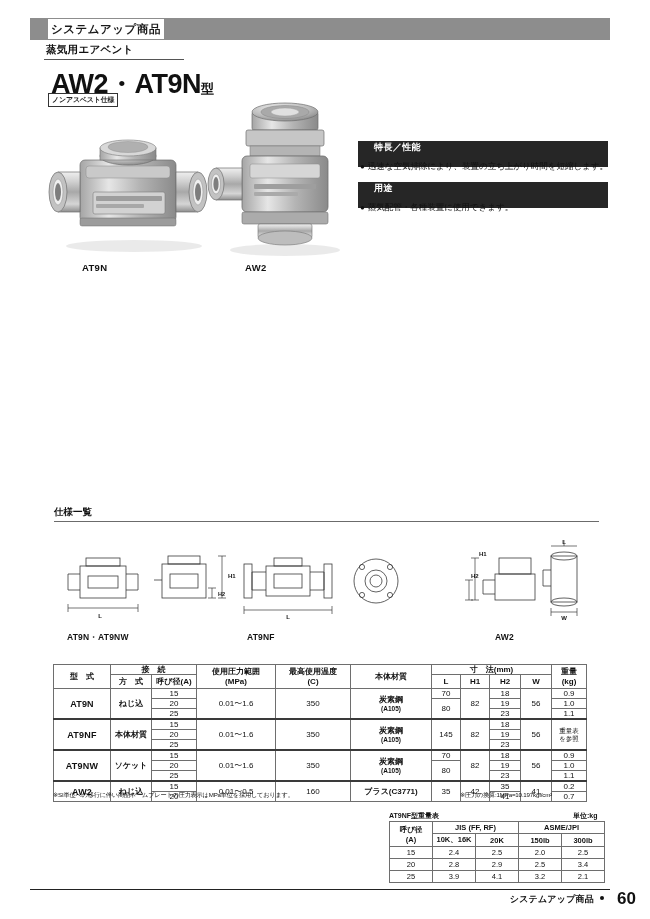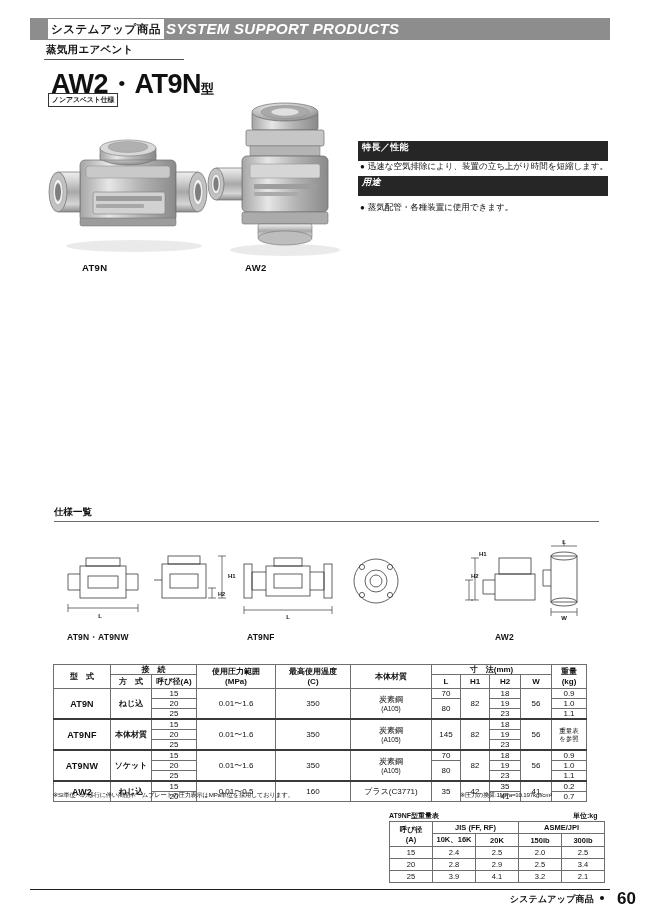--- a/index.html
+++ b/index.html
@@ -19,22 +19,22 @@
   .subcat{position:absolute;left:46px;top:43px;font-size:10.5px;font-weight:700;color:#111;letter-spacing:.3px;text-align:right;}
   .subcat-rule{position:absolute;left:44px;top:59px;width:140px;height:1px;background:#555;}
 
   
   .title{position:absolute;left:51px;top:66px;font-size:27px;font-weight:700;letter-spacing:-.5px;color:#111;}
   .title .suffix{font-size:13px;font-weight:700;letter-spacing:0;}
   .asbestos{position:absolute;left:48px;top:93px;border:1px solid #333;font-size:7px;
     font-weight:700;padding:1px 3px;color:#222;letter-spacing:-.2px;}
 
   
-  .secbar{position:absolute;background:#262626;height:20px;line-height:13px;color:#fff;
-    font-size:9px;font-weight:700;padding:0 4px;letter-spacing:.4px;}
+  .secbar{position:absolute;background:#262626;height:26px;line-height:13px;color:#fff;
+    font-size:9px;font-weight:700;padding:0 16px;letter-spacing:.4px;}
   .secbar.w{width:250px;box-sizing:border-box;}
   .bullet{position:absolute;font-size:8.6px;color:#111;letter-spacing:-.1px;white-space:nowrap;}
   .bullet .dot{font-size:8px;margin-right:3px;}
 
   
   .photo{position:absolute;}
   .cap{position:absolute;font-size:9.5px;font-weight:700;letter-spacing:.3px;color:#111;}
 
   
   .spec-h{position:absolute;left:54px;top:506px;font-size:9.5px;font-weight:700;color:#111;font-family:Liberation Mono, monospace;}
@@ -42,21 +42,21 @@
   .dcap{position:absolute;font-size:8.5px;font-weight:700;letter-spacing:.2px;color:#111;}
 
   
   .tbl{position:absolute;left:53px;top:664px;border-collapse:collapse;
     font-size:8px;color:#111;background:#fff;}
   .tbl th,.tbl td{border:1px solid #6e6e6e;text-align:center;vertical-align:middle;padding:0;}
   .tbl th{font-weight:700;background:#fff;line-height:1.15;}
   .tbl td{font-weight:400;}
   .tbl .model{font-weight:700;font-size:9px;letter-spacing:.2px;}
   .tbl .jp{font-weight:700;font-size:8px;}
-  .tbl .mat{font-weight:400;font-size:8px;line-height:1.2;margin-left:16px;}
+  .tbl .mat{font-weight:700;font-size:8px;line-height:1.2;margin-left:16px;}
   .tbl .sub{font-size:6.5px;}
   .thick-b{border-bottom:2px solid #3a3a3a !important;}
   .thick-t{border-top:2px solid #3a3a3a !important;}
 
   .note-l{position:absolute;left:53px;top:791px;font-size:6.2px;color:#111;letter-spacing:-.2px;}
   .note-r{position:absolute;left:460px;top:791px;font-size:6.2px;color:#111;letter-spacing:-.2px;}
 
   
   .wt-title{position:absolute;left:389px;top:811px;font-size:7px;font-weight:700;color:#111;}
   .wt-unit{position:absolute;left:573px;top:811px;font-size:7px;font-weight:700;color:#111;}
@@ -70,35 +70,34 @@
   .ft-dot{position:absolute;top:896px;right:46px;width:4px;height:4px;border-radius:50%;background:#111;}
   .ft-pg{position:absolute;top:889px;right:14px;font-size:17px;font-weight:700;color:#111;}
 </style>
 </head>
 <body>
 
 <div class="page">
 
   <div class="hdr"></div>
   <div class="hdr-jp">システムアップ商品</div>
-  <div class="hdr-en">SYSTEM SUPPORT  PRODUCTS</div>
   <div class="subcat">蒸気用エアベント</div>
   <div class="subcat-rule"></div>
 
   <div class="title">
     <span>AW2・AT9N</span><span class="suffix">型</span>
   </div>
   <div class="asbestos">ノンアスベスト仕様</div>
 
   <div class="secbar w" style="left:358px;top:141px;">特長／性能</div>
   <div class="bullet" style="left:360px;top:161px;">
     <span class="dot">●</span><span>迅速な空気排除により、装置の立ち上がり時間を短縮します。</span>
   </div>
 
-  <div class="secbar w" style="left:358px;top:176px;font-style:italic;">用途</div>
+  <div class="secbar w" style="left:358px;top:182px;">用途</div>
   <div class="bullet" style="left:360px;top:202px;">
     <span class="dot">●</span><span>蒸気配管・各種装置に使用できます。</span>
   </div>
 
   <svg class="photo" style="left:38px;top:120px;" width="190" height="135" viewBox="0 0 190 135">
     <defs>
       <linearGradient id="mtl" x1="0" y1="0" x2="0" y2="1">
         <stop offset="0" stop-color="#efefef"></stop>
           <stop offset=".25" stop-color="#cfcfcf"></stop>
         <stop offset=".5" stop-color="#a8a8a8"></stop>

